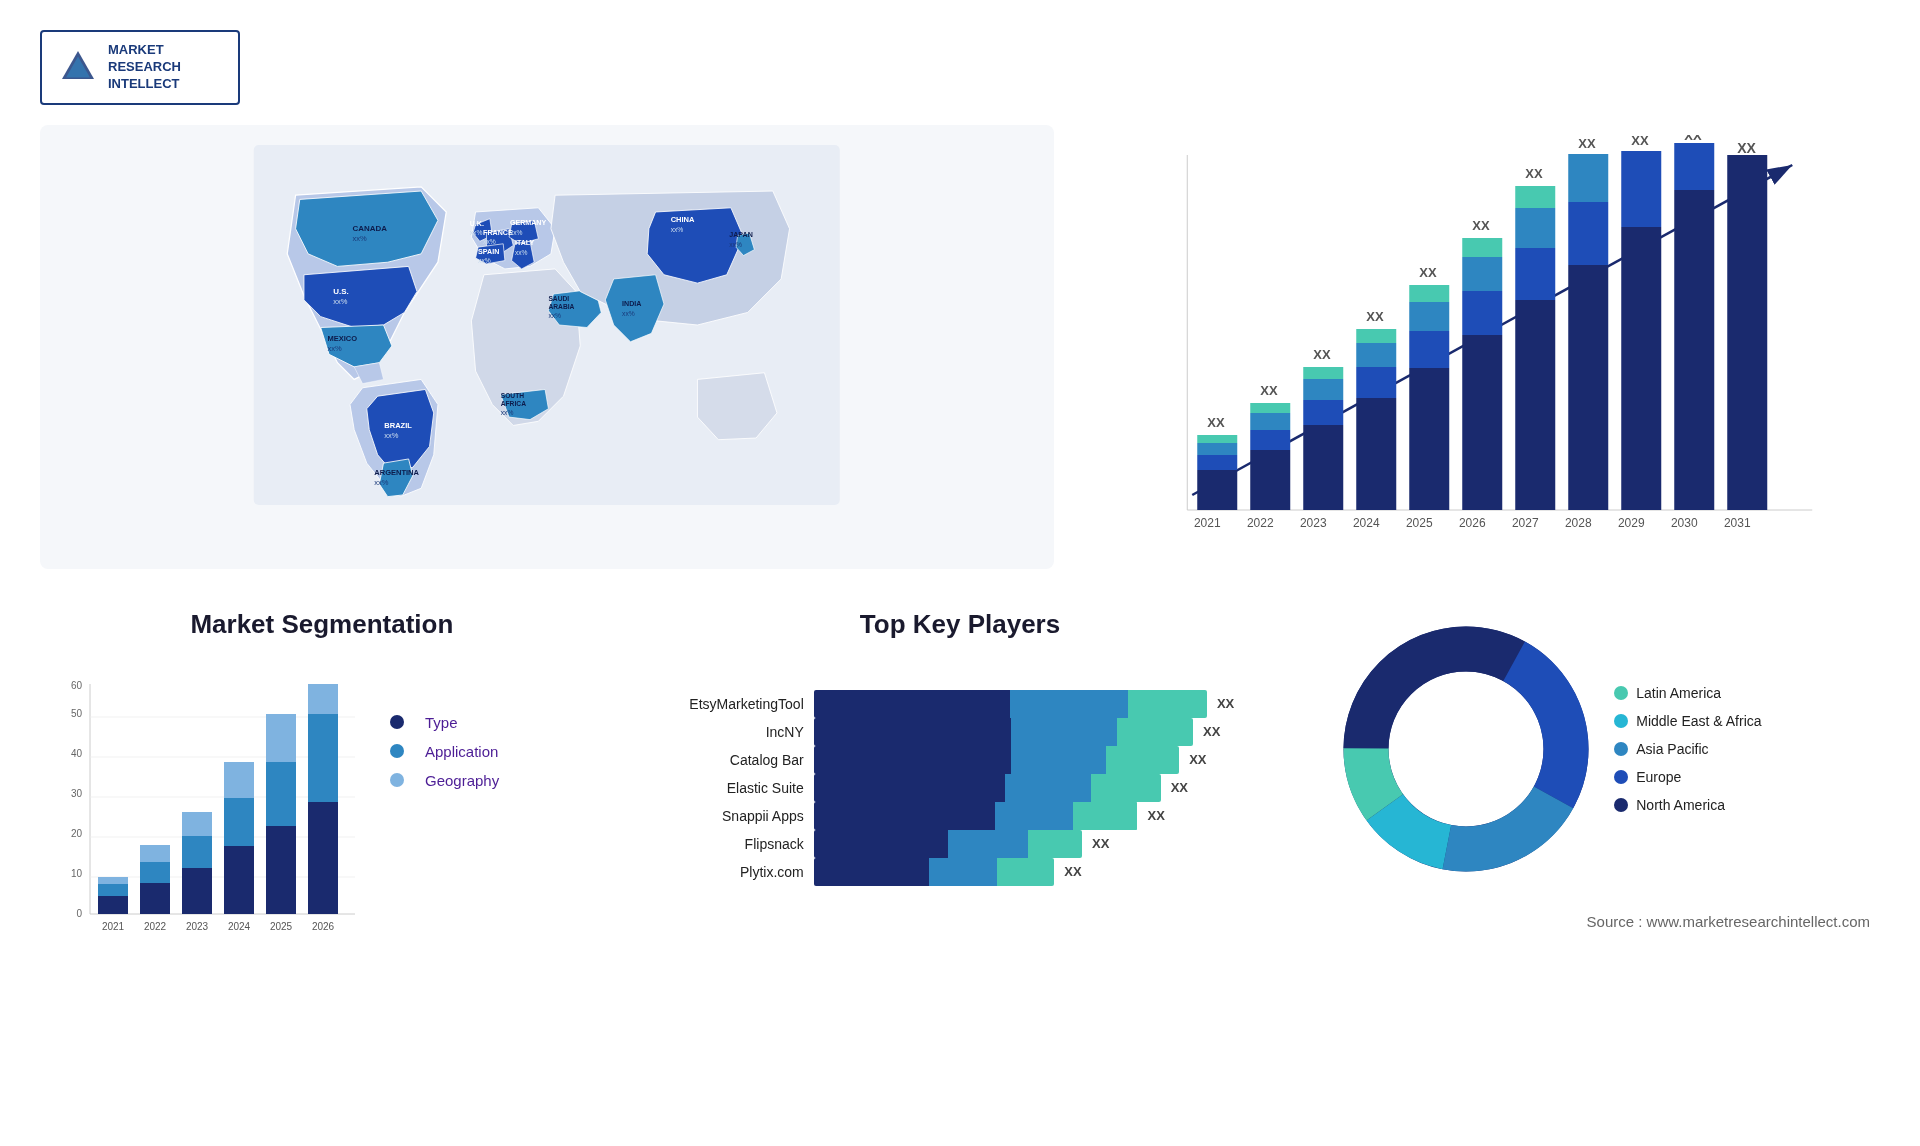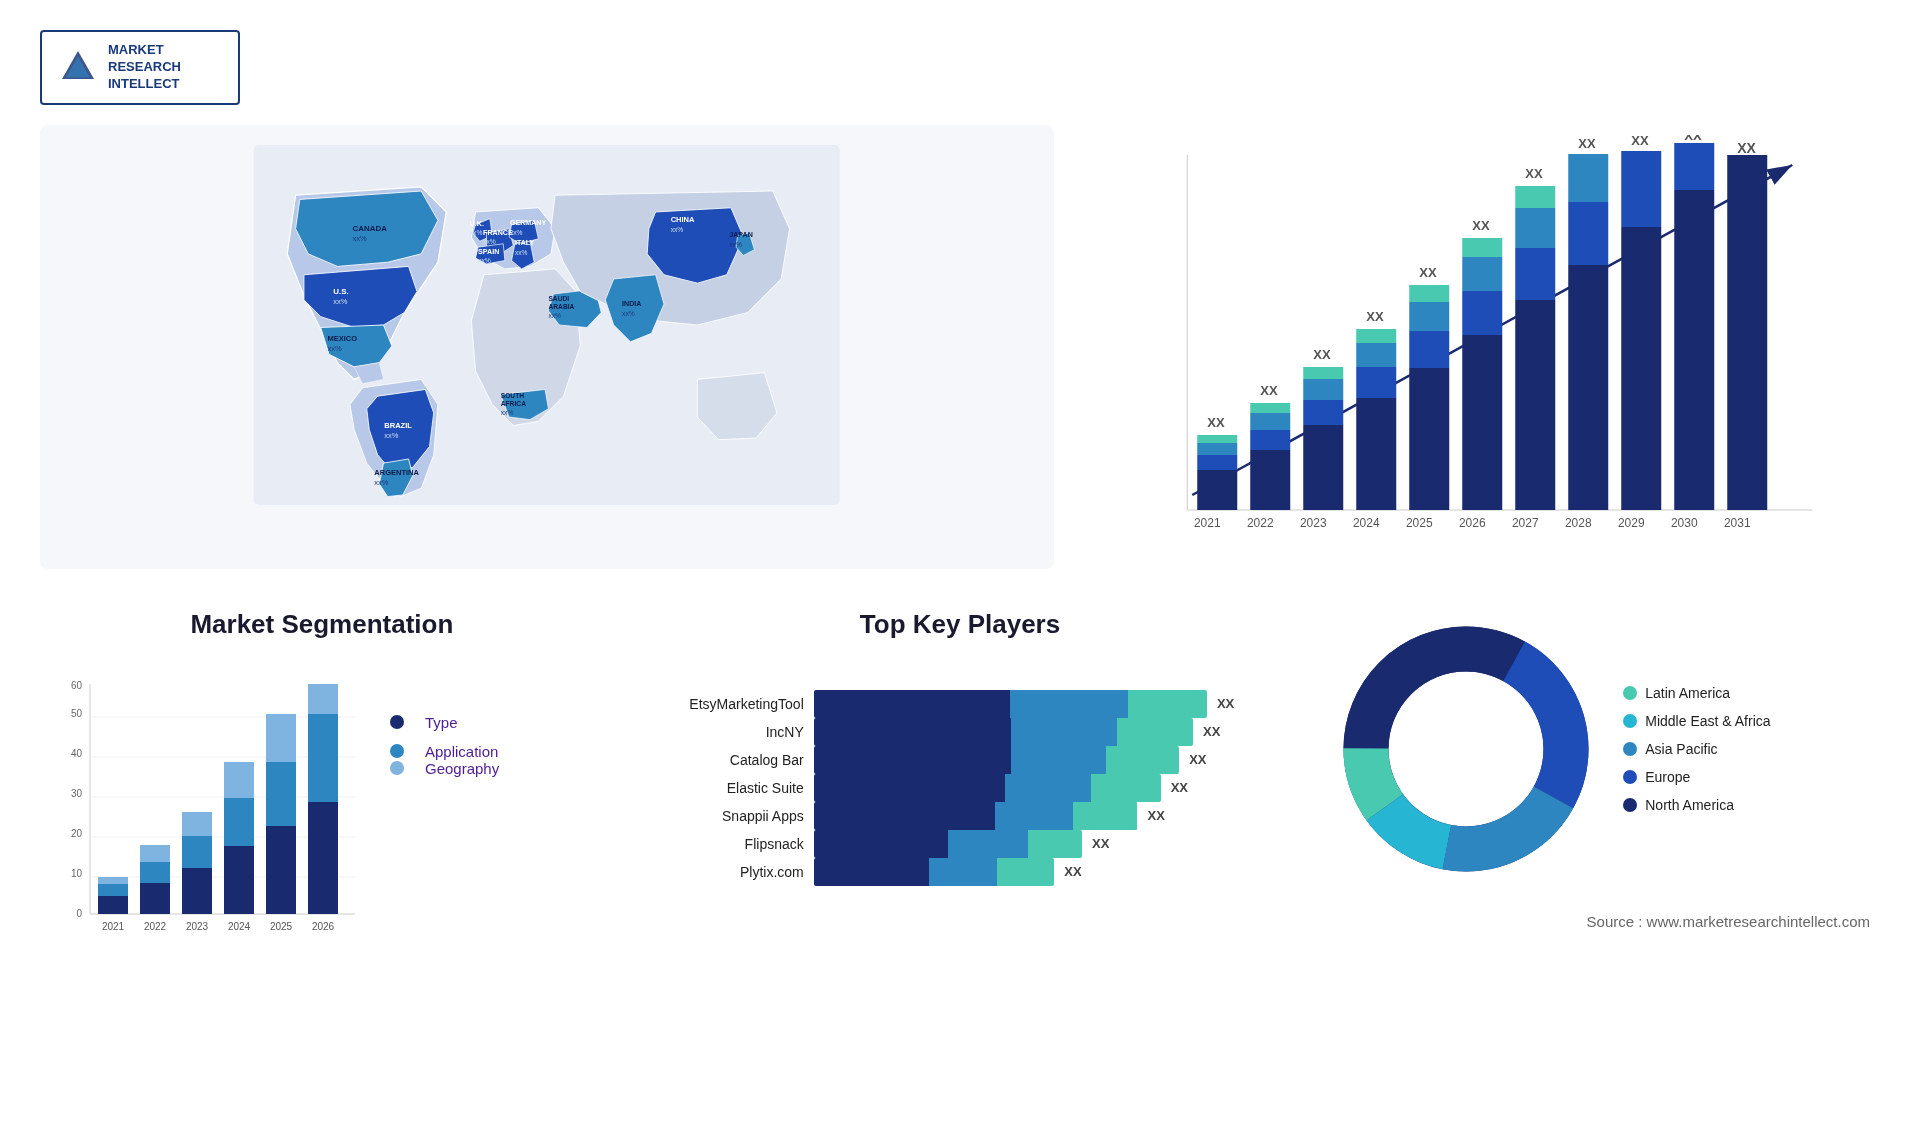--- a/index.html
+++ b/index.html
@@ -138,21 +138,21 @@
       font-size: 13px;
       font-weight: 700;
       color: #444;
       margin-left: 4px;
     }
 
     
     .donut-container {
       display: flex;
       align-items: center;
-      gap: 17px;
+      gap: 8px;
     }
     .donut-svg {
       width: 280px;
       height: 280px;
     }
     .donut-legend {
       display: flex;
       flex-direction: column;
       gap: 12px;
     }
@@ -440,21 +440,21 @@
 
       <div style="padding-top:40px;">
         <div class="legend-item">
           <div class="legend-dot" style="background:#1a2a6e;"></div>
           <span>Type</span>
         </div>
         <div class="legend-item" style="margin-top:12px;">
           <div class="legend-dot" style="background:#2e86c1;"></div>
           <span>Application</span>
         </div>
-        <div class="legend-item" style="margin-top:0;">
+        <div class="legend-item" style="margin-top:12px;">
           <div class="legend-dot" style="background:#7fb3e0;"></div>
           <span>Geography</span>
         </div>
       </div>
     </div>
   </div>
 
   <div class="players-box">
     <div class="section-title">Top Key Players</div>
     <div class="players-chart">

